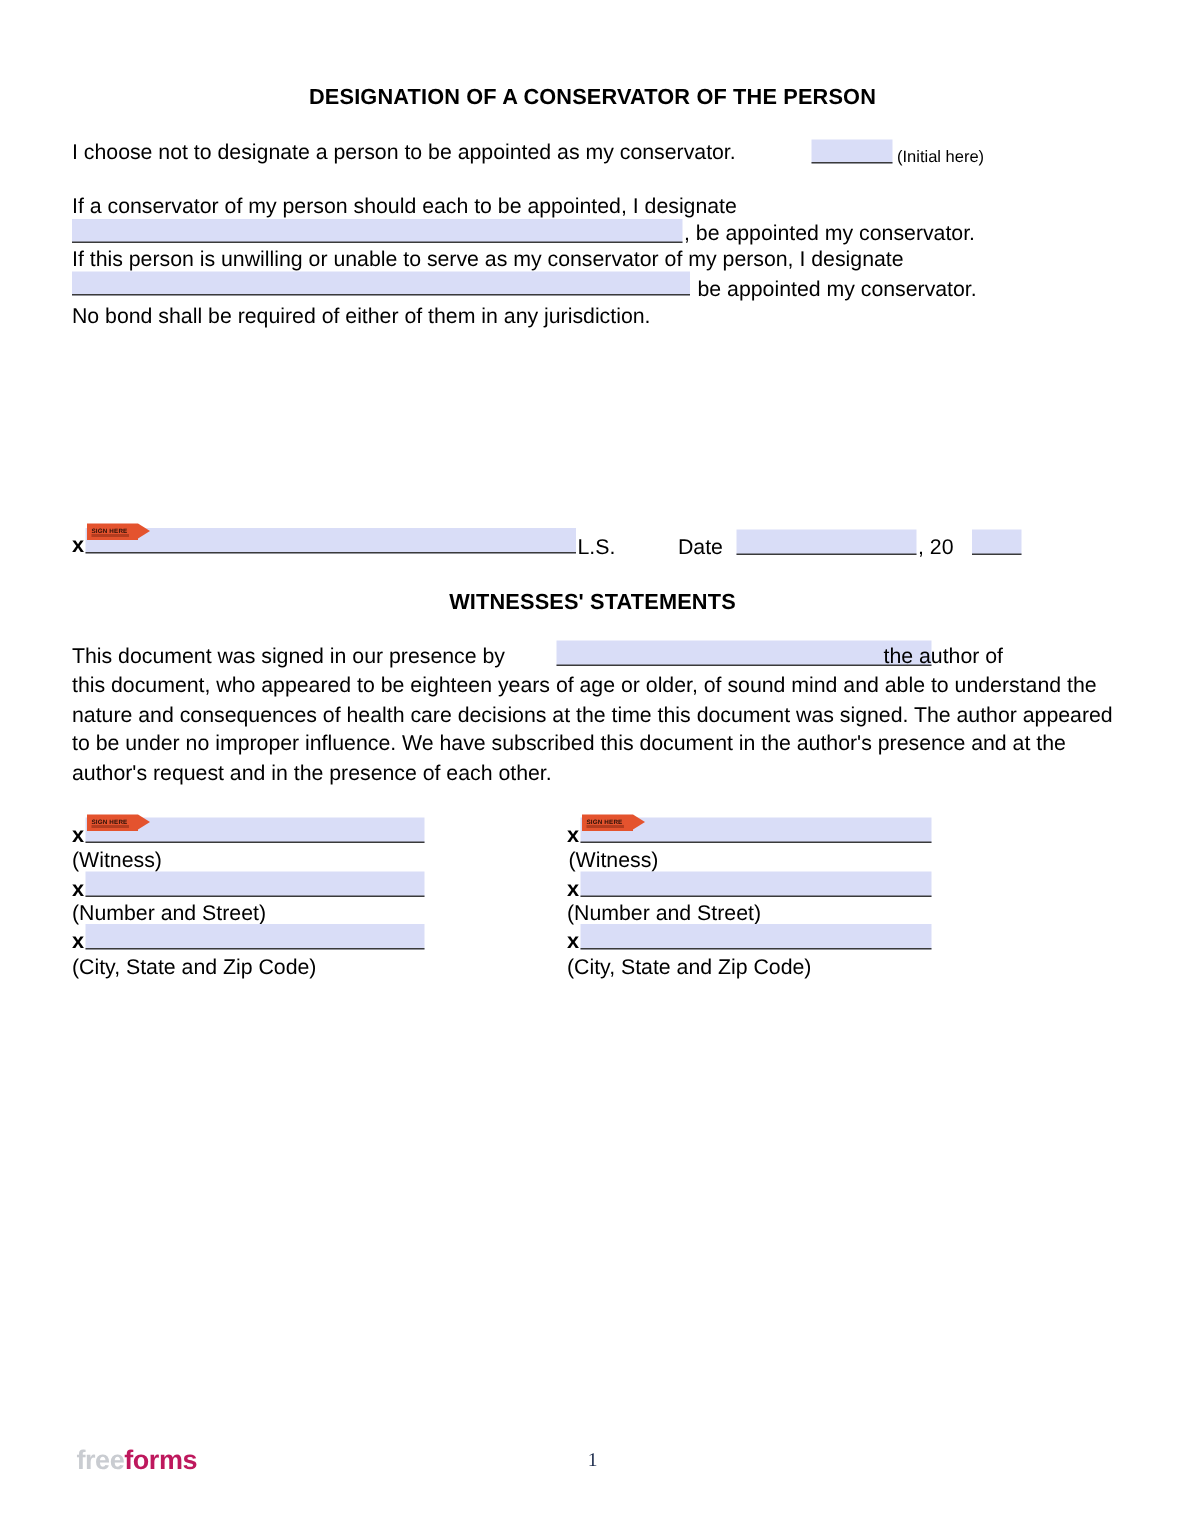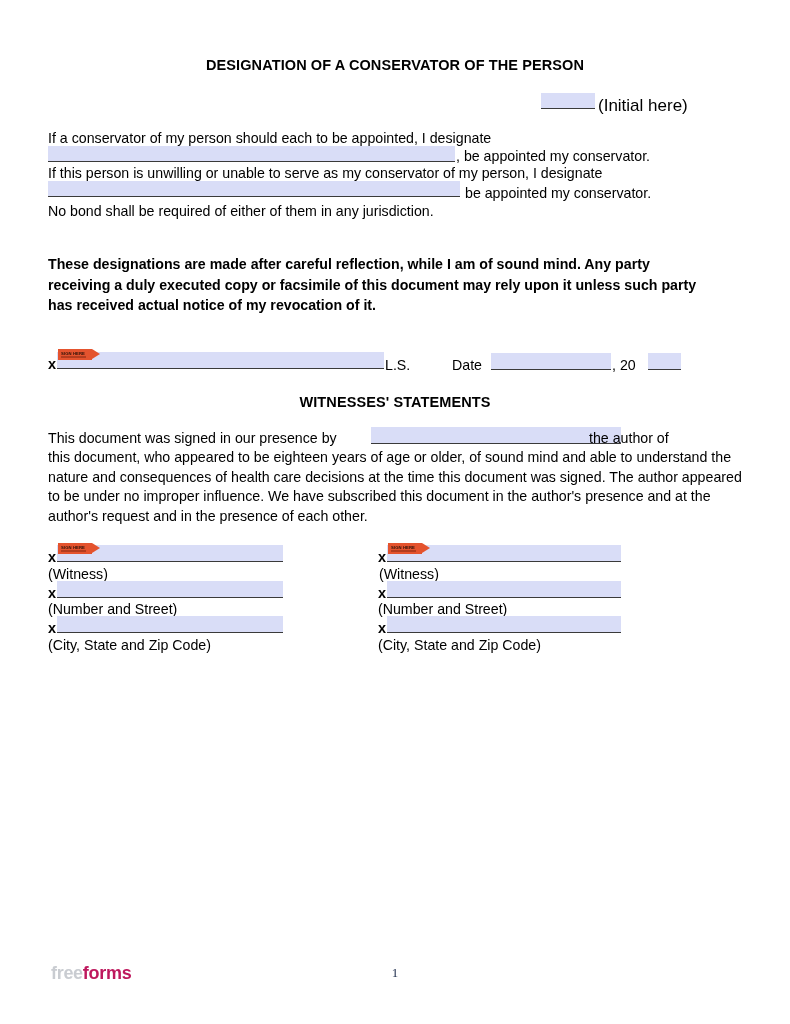--- a/index.html
+++ b/index.html
@@ -43,21 +43,21 @@
     font-size: 14.2px;
     line-height: 19.5px;
   }
   .bold-block {
     position: absolute;
     font-size: 14.2px;
     line-height: 20.5px;
     font-weight: bold;
   }
   .small-note {
-    font-size: 17px;
+    font-size: 11px;
   }
 
   
   .field {
     position: absolute;
     background: #d9ddf7;
     border-bottom: 1.6px solid #3a3a3a;
     box-sizing: border-box;
   }
 
@@ -127,40 +127,40 @@
     width: 30px;
   }
 </style>
 </head>
 <body>
 
 <div class="page">
 
   <div class="doc-title" style="top:57px;">DESIGNATION OF A CONSERVATOR OF THE PERSON</div>
 
+  <div class="body-line" style="left:48px; top:94px;">I choose not to designate a person to be appointed as my conservator.</div>
 
   <div class="field" style="left:541px; top:93px; width:54px; height:16px;"></div>
 
   <div class="body-line small-note" style="left:598px; top:97px;">(Initial here)</div>
 
   <div class="body-line" style="left:48px; top:130px;">If a conservator of my person should each to be appointed, I designate</div>
 
   <div class="field" style="left:48px; top:146px; width:407px; height:16px;"></div>
 
   <div class="body-line" style="left:456px; top:148px;">, be appointed my conservator.</div>
 
   <div class="body-line" style="left:48px; top:165px;">If this person is unwilling or unable to serve as my conservator of my person, I designate</div>
 
   <div class="field" style="left:48px; top:181px; width:412px; height:16px;"></div>
 
   <div class="body-line" style="left:465px; top:185px;">be appointed my conservator.</div>
 
   <div class="body-line" style="left:48px; top:203px;">No bond shall be required of either of them in any jurisdiction.</div>
 
-  <div class="bold-block" style="left:48px; top:254px; width:668px;">These designations are made after careful reflection, while I am of sound mind. Any party receiving a duly executed copy or facsimile of this document may rely upon it unless such party has received actual notice of my revocation of it.</div>
 
   <div class="sig-x" style="left:48px; top:357px;">x</div>
 
   <div class="field" style="left:57px; top:352px; width:327px; height:17px;"></div>
 
   <div class="sign-flag" style="left:58px; top:349px;">
     <span class="flag-text">SIGN HERE</span>
     <span class="flag-bar"></span>
   </div>
 

